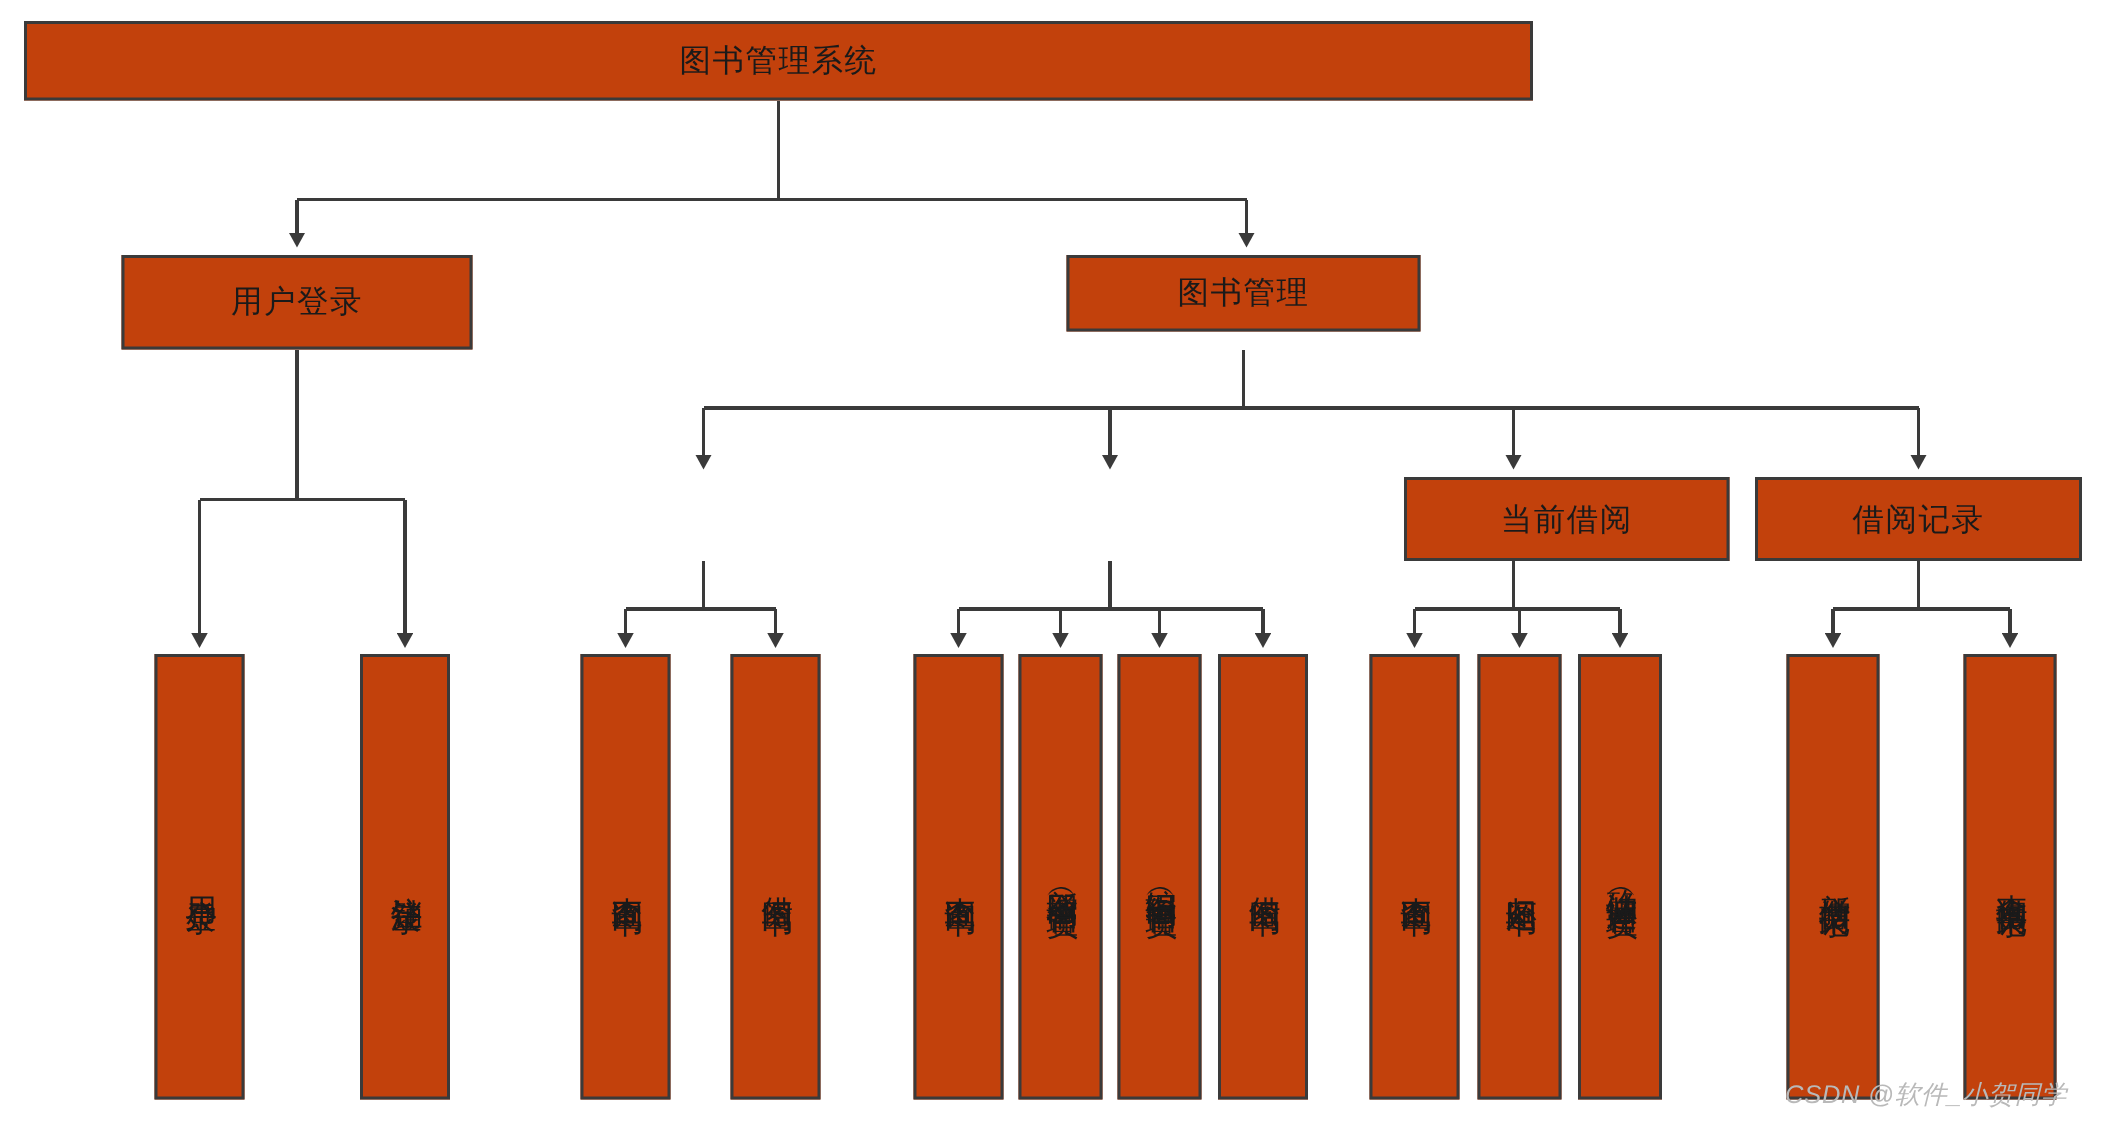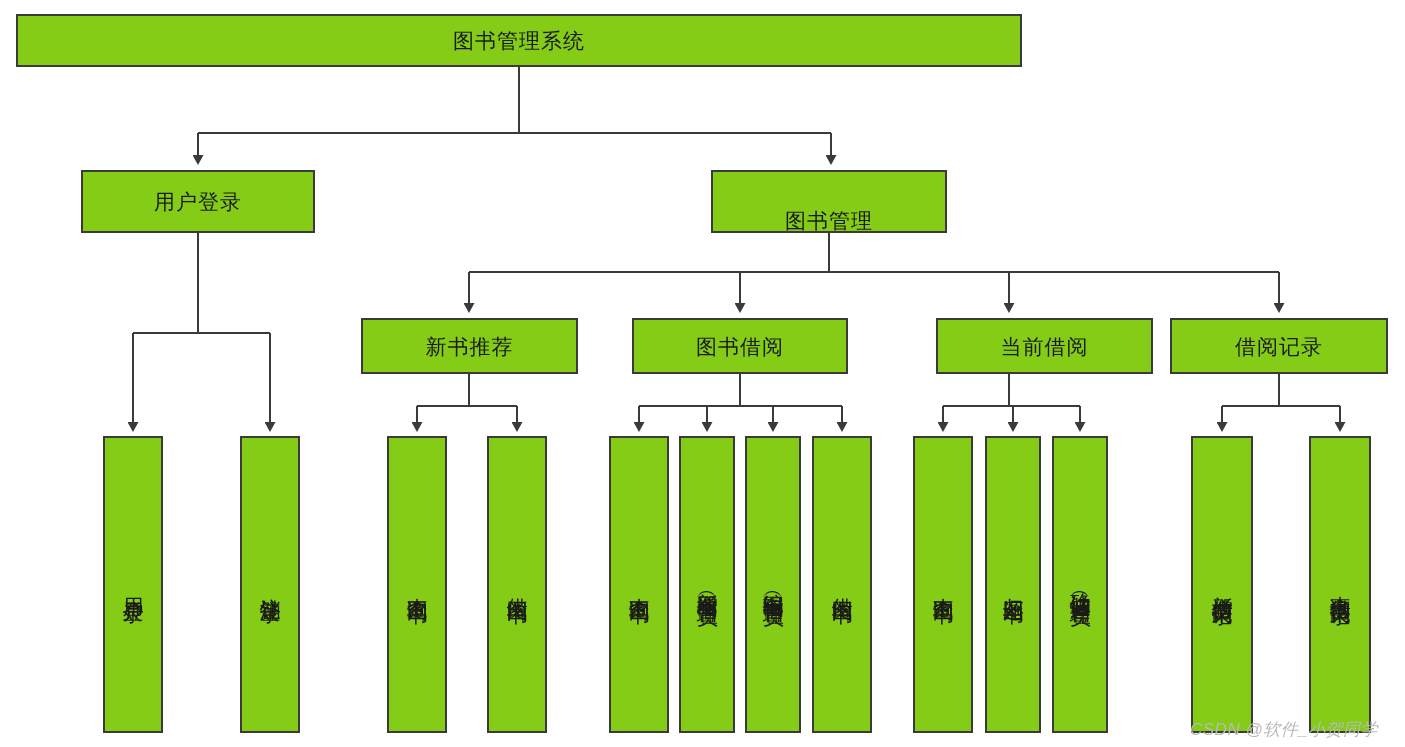--- a/index.html
+++ b/index.html
@@ -19,21 +19,21 @@
     position: absolute;
     left: 0;
     top: 0;
     width: 1405px;
     height: 747px;
     pointer-events: none;
   }
   .node {
     position: absolute;
     box-sizing: border-box;
-    background: #84cc16;
+    background: #c2410c;
     border: 2px solid #3a3a3a;
     display: flex;
     align-items: center;
     justify-content: center;
   }
   .node .label {
     color: #1a1a1a;
     white-space: nowrap;
     letter-spacing: 1px;
   }
@@ -120,30 +120,24 @@
     </g>
   </svg>
 
   <div class="node horiz" id="node-root" style="left: 16px; top: 14px; width: 1006px; height: 53px;">
     <span class="label">图书管理系统</span>
   </div>
 
   <div class="node horiz" id="node-l2-0" style="left: 81px; top: 170px; width: 234px; height: 63px;">
     <span class="label">用户登录</span>
   </div>
-  <div class="node horiz" id="node-l2-1" style="left: 711px; top: 170px; width: 236px; height: 63px; align-items: flex-end;">
+  <div class="node horiz" id="node-l2-1" style="left: 711px; top: 170px; width: 236px; height: 51px;">
     <span class="label">图书管理</span>
   </div>
 
-  <div class="node horiz" id="node-l3-0" style="left: 361px; top: 318px; width: 217px; height: 56px;">
-    <span class="label">新书推荐</span>
-  </div>
-  <div class="node horiz" id="node-l3-1" style="left: 632px; top: 318px; width: 216px; height: 56px;">
-    <span class="label">图书借阅</span>
-  </div>
   <div class="node horiz" id="node-l3-2" style="left: 901px; top: 318px; width: 217px; height: 56px; margin-left: 35px;">
     <span class="label">当前借阅</span>
   </div>
   <div class="node horiz" id="node-l3-3" style="left: 1170px; top: 318px; width: 218px; height: 56px;">
     <span class="label">借阅记录</span>
   </div>
 
   <div class="node vert" id="node-leaf-0" style="left: 103px; top: 436px; width: 60px; height: 297px;">
     <span class="label">用户登录</span>
   </div>

